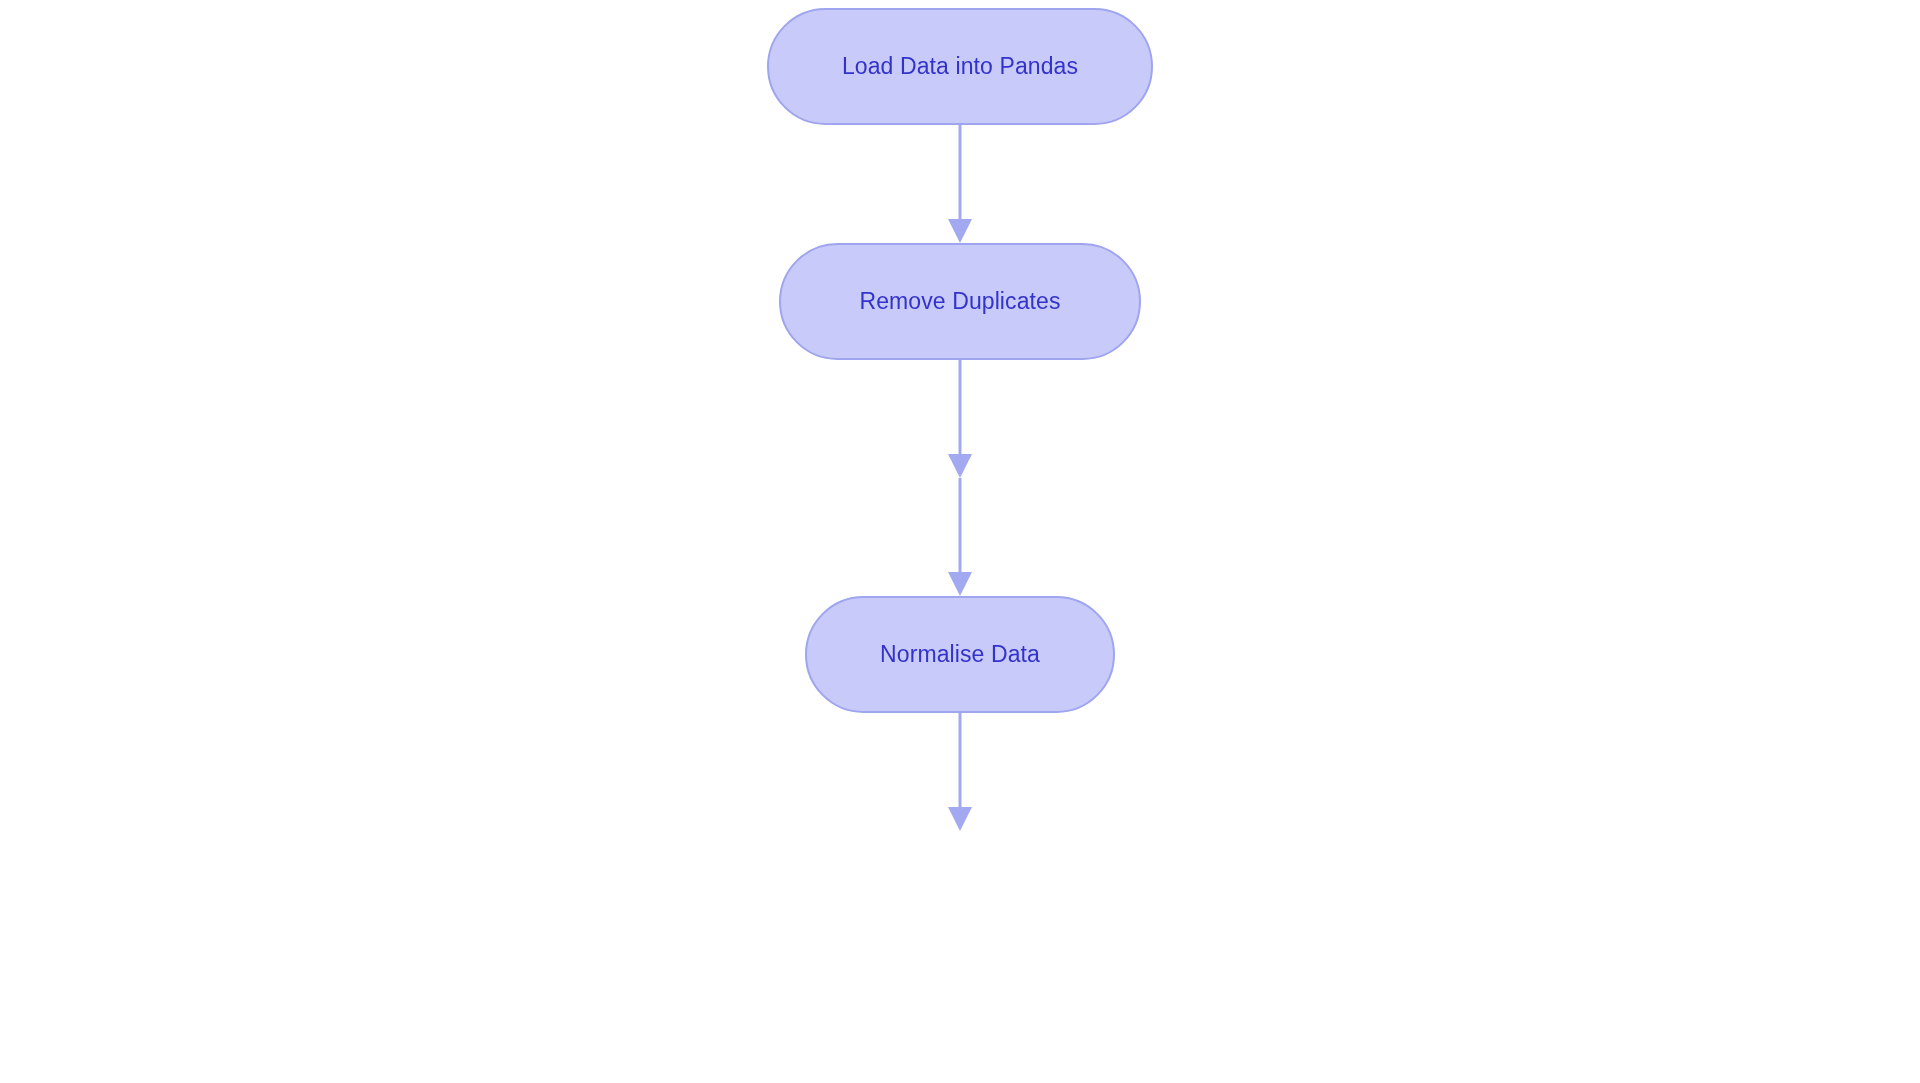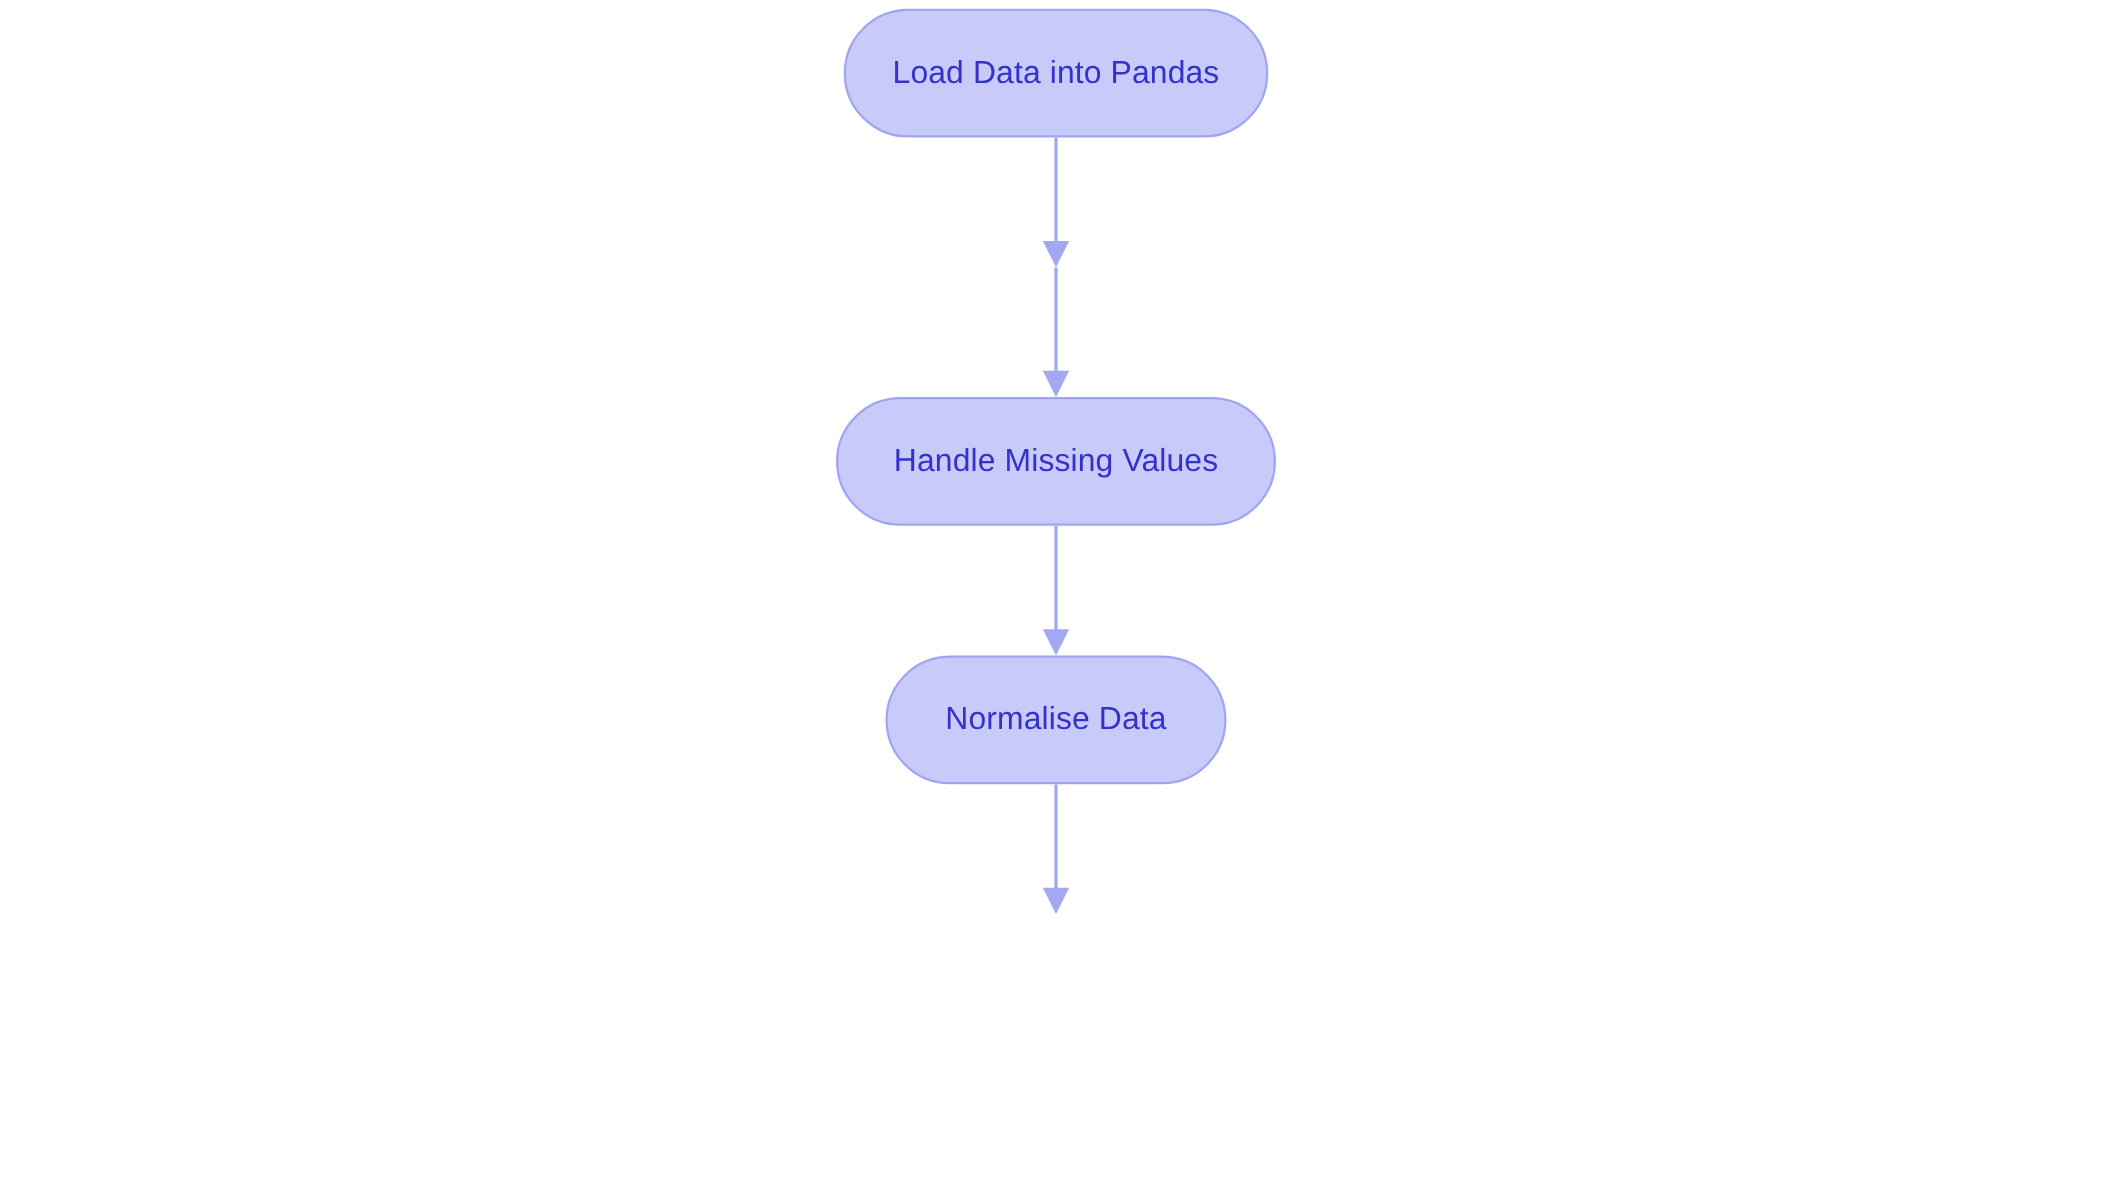--- a/index.html
+++ b/index.html
@@ -41,21 +41,21 @@
     align-items: center;
     justify-content: center;
     background: #c8caf9;
     border: 2px solid #9fa5ee;
     border-radius: 60px;
     flex: 0 0 auto;
   }
 
   .node-label {
     color: #3333cc;
-    font-size: 29px;
+    font-size: 23px;
     font-weight: 400;
     line-height: 1;
     letter-spacing: 0.1px;
     white-space: nowrap;
     font-family: "Liberation Sans", "DejaVu Sans", sans-serif;
   }
 
   .connector {
     flex: 0 0 auto;
     width: 40px;
@@ -79,29 +79,29 @@
 
     <div class="node" style="width:386px">
       <span class="node-label">Load Data into Pandas</span>
     </div>
 
     <svg class="connector" viewBox="0 0 40 118">
       <line x1="20" y1="0" x2="20" y2="96" stroke="#a3a9f0" stroke-width="3"></line>
       <polygon points="8,94 32,94 20,118" fill="#a3a9f0"></polygon>
     </svg>
 
+    <div class="node" style="width:362px">
+      <span class="node-label">Remove Duplicates</span>
+    </div>
 
     <svg class="connector" viewBox="0 0 40 118">
       <line x1="20" y1="0" x2="20" y2="96" stroke="#a3a9f0" stroke-width="3"></line>
       <polygon points="8,94 32,94 20,118" fill="#a3a9f0"></polygon>
     </svg>
 
-    <div class="node" style="width:400px">
-      <span class="node-label">Handle Missing Values</span>
-    </div>
 
     <svg class="connector" viewBox="0 0 40 118">
       <line x1="20" y1="0" x2="20" y2="96" stroke="#a3a9f0" stroke-width="3"></line>
       <polygon points="8,94 32,94 20,118" fill="#a3a9f0"></polygon>
     </svg>
 
     <div class="node" style="width:310px">
       <span class="node-label">Normalise Data</span>
     </div>
 

